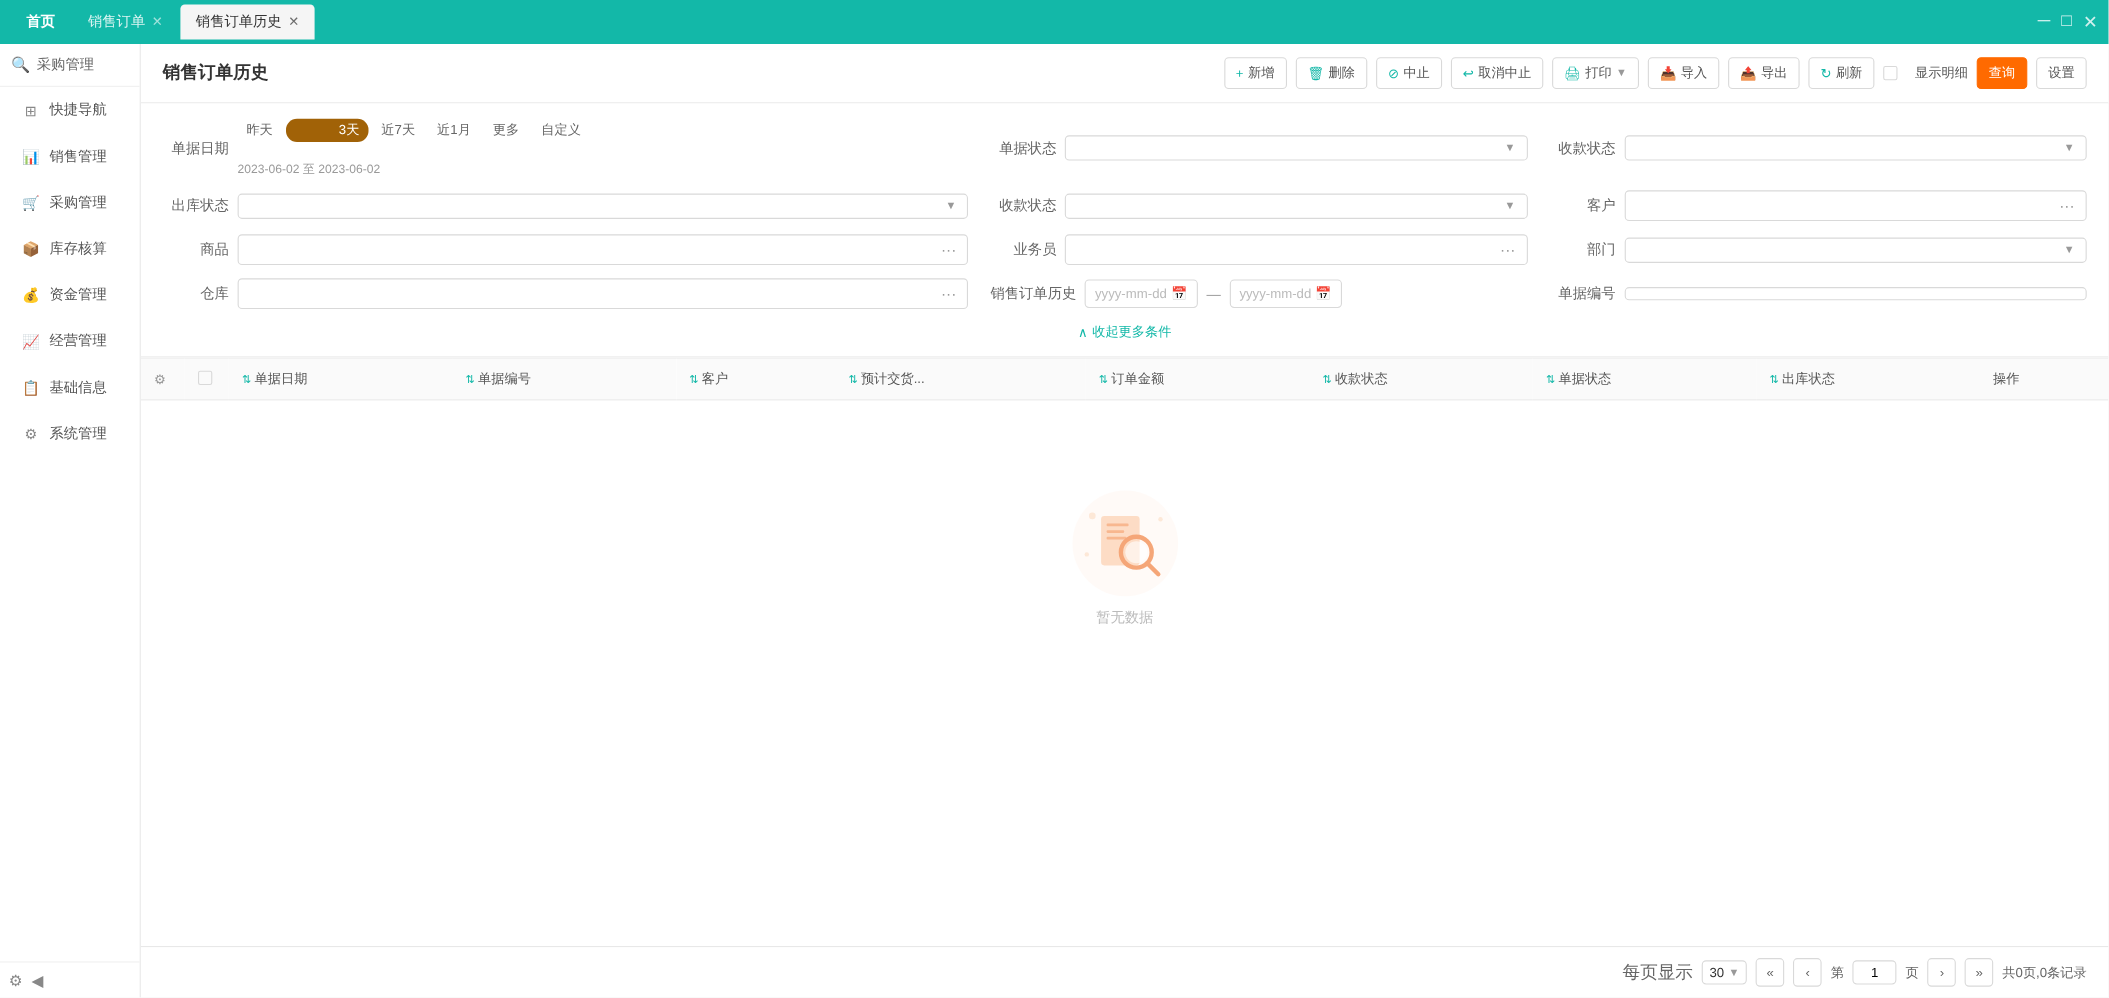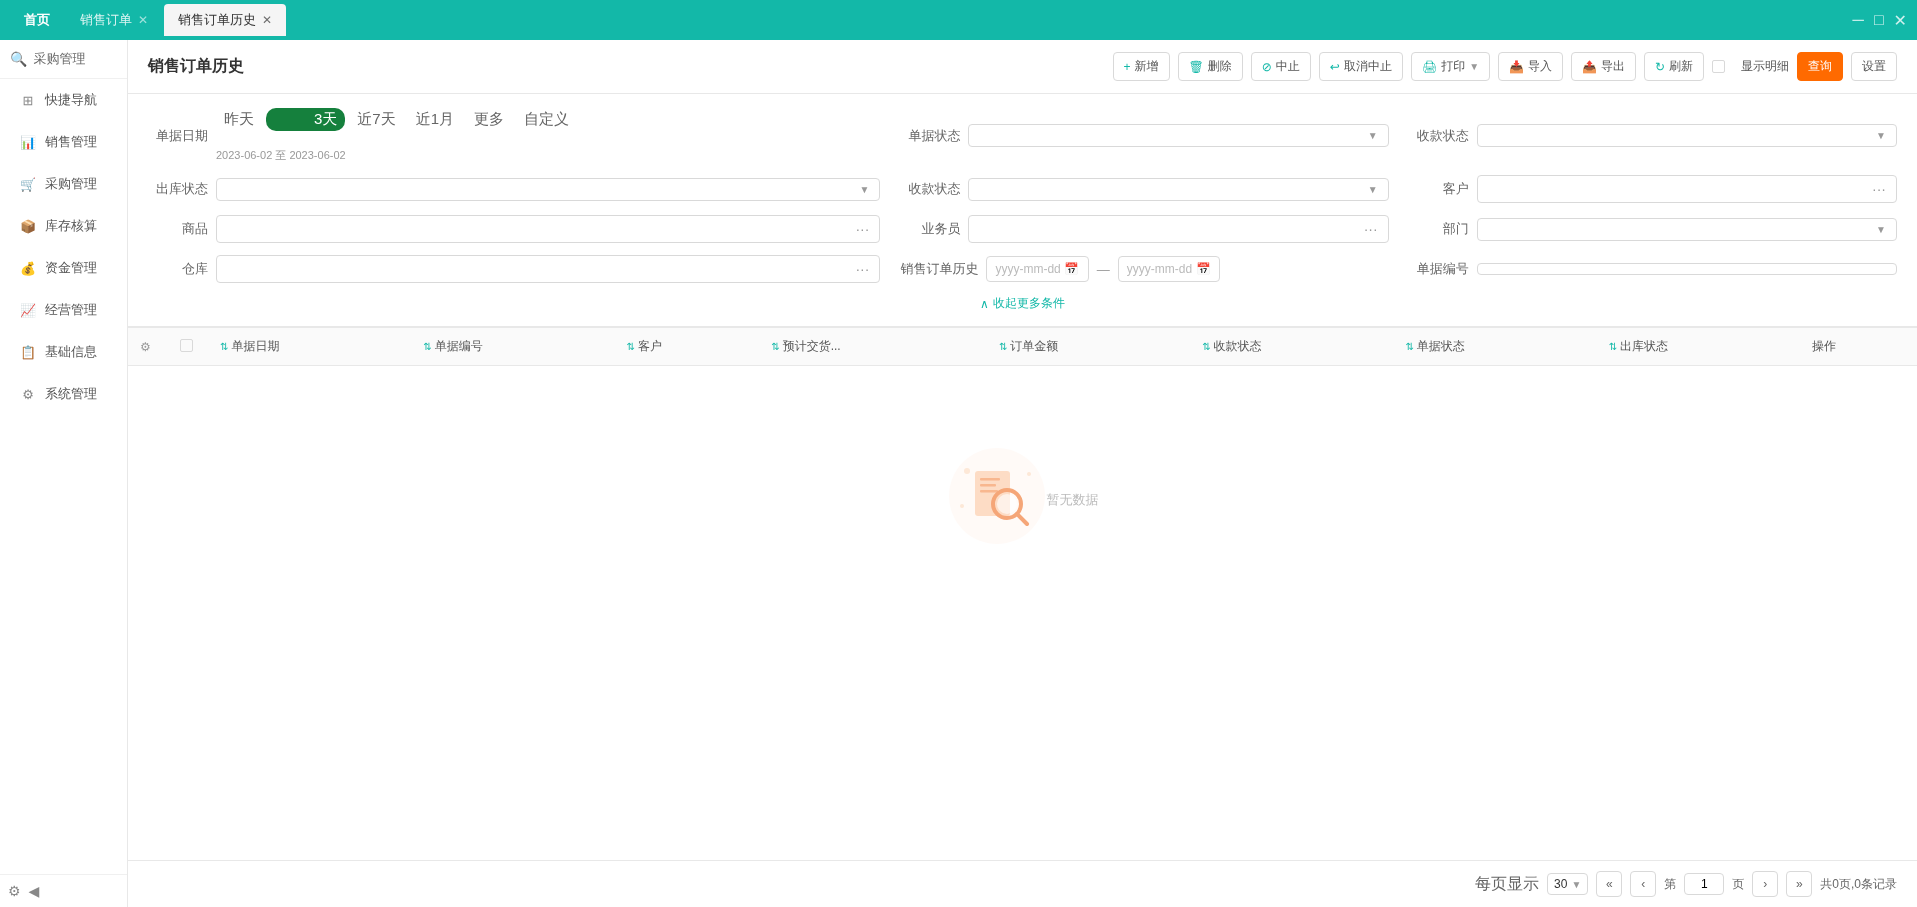--- a/index.html
+++ b/index.html
@@ -43,37 +43,37 @@
     .filter-row:last-child { margin-bottom: 0; }
     .filter-item { display: flex; align-items: center; gap: 8px; flex: 1; }
     .filter-label { color: #666; font-size: 13px; white-space: nowrap; min-width: 60px; text-align: right; }
     .filter-input { flex: 1; border: 1px solid #d9d9d9; border-radius: 4px; padding: 5px 10px; font-size: 12px; color: #333; cursor: pointer; display: flex; align-items: center; justify-content: space-between; background: white; }
     .filter-input .arrow { color: #999; font-size: 10px; }
     .filter-input .dots { color: #999; font-size: 14px; }
     .date-range { display: flex; align-items: center; gap: 4px; }
     .date-range-input { border: 1px solid #d9d9d9; border-radius: 4px; padding: 5px 8px; font-size: 12px; color: #999; cursor: pointer; display: flex; align-items: center; gap: 4px; }
     .date-range-input .cal-icon { color: #13b8a8; }
     .date-pills { display: flex; gap: 4px; align-items: center; }
-    .date-pill { padding: 2px 8px; border-radius: 10px; font-size: 15px; cursor: pointer; color: #666; }
-    .date-pill.active { background: #15803d; color: white; border-radius: 10px; padding-left: 48px; }
+    .date-pill { padding: 2px 8px; border-radius: 10px; font-size: 12px; cursor: pointer; color: #666; }
+    .date-pill.active { background: #a16207; color: white; border-radius: 10px; padding-left: 48px; }
     .date-sub { font-size: 11px; color: #999; margin-top: 13px; }
     .collapse-btn { display: flex; align-items: center; gap: 4px; color: #13b8a8; font-size: 12px; cursor: pointer; justify-content: center; margin-top: 4px; }
 
     
     .table-container { flex: 1; overflow: auto; background: white; margin: 0; }
     .data-table { width: 100%; border-collapse: collapse; }
     .data-table th { background: #fafafa; border-bottom: 1px solid #e8e8e8; border-top: 1px solid #e8e8e8; padding: 10px 12px; font-weight: 500; color: #555; font-size: 12px; white-space: nowrap; text-align: left; position: sticky; top: 0; }
     .data-table th .sort-icon { color: #13b8a8; font-size: 10px; }
     .th-inner { display: flex; align-items: center; gap: 3px; }
     .settings-col { width: 40px; text-align: center; }
     .checkbox-col { width: 40px; text-align: center; }
     .ops-col { text-align: right; }
 
     
-    .empty-state { display: flex; flex-direction: row; align-items: center; justify-content: center; padding: 80px 20px; }
+    .empty-state { display: flex; flex-direction: column; align-items: center; justify-content: center; padding: 80px 20px; }
 
     
     .pagination { background: white; border-top: 1px solid #e8e8e8; padding: 10px 20px; display: flex; align-items: center; justify-content: flex-end; gap: 8px; flex-shrink: 0; }
     .page-size-label { color: #666; font-size: 16px; }
     .page-size-select { border: 1px solid #d9d9d9; border-radius: 4px; padding: 3px 6px; font-size: 12px; cursor: pointer; display: flex; align-items: center; gap: 4px; }
     .page-btn { width: 26px; height: 26px; border: 1px solid #d9d9d9; border-radius: 4px; display: flex; align-items: center; justify-content: center; cursor: pointer; font-size: 12px; color: #666; background: white; }
     .page-input { width: 40px; border: 1px solid #d9d9d9; border-radius: 4px; padding: 3px 6px; text-align: center; font-size: 12px; }
     .page-info { color: #666; font-size: 12px; }
   </style>
 </head>

